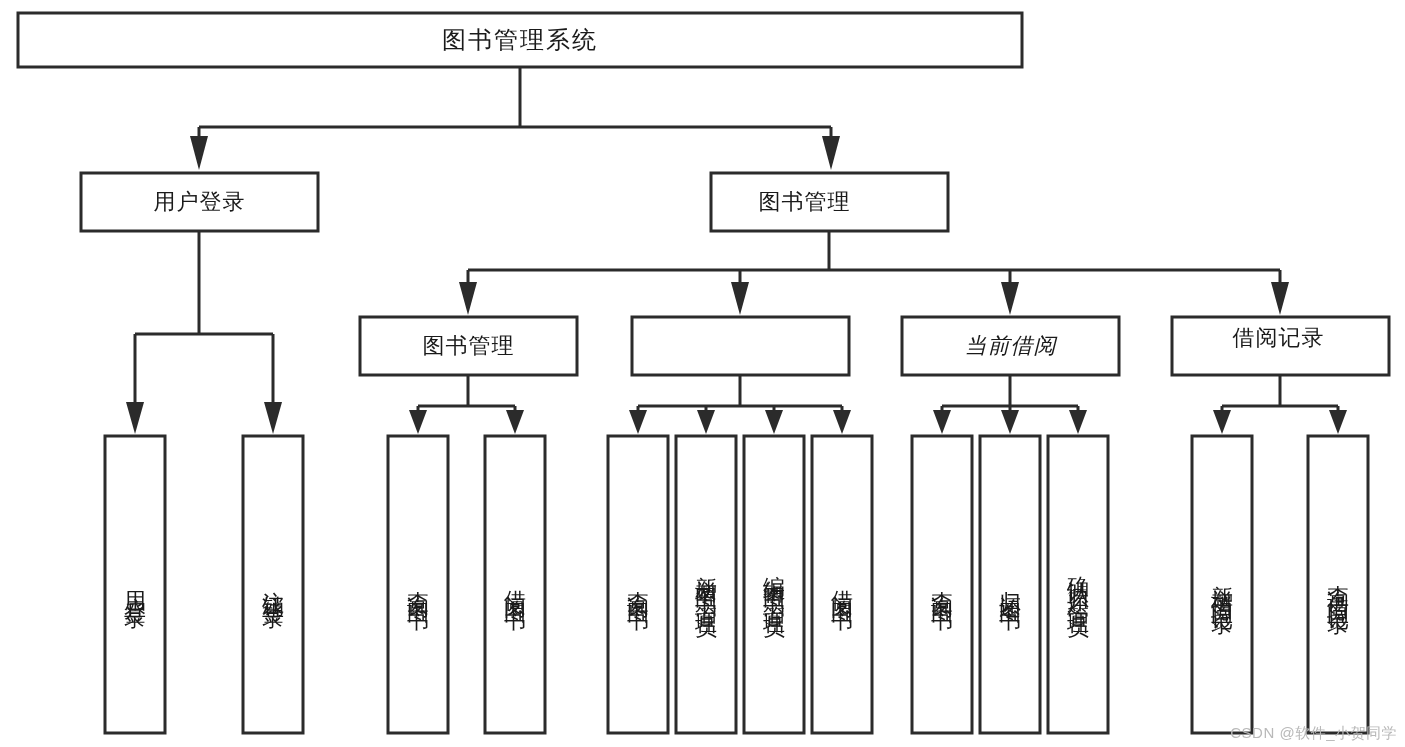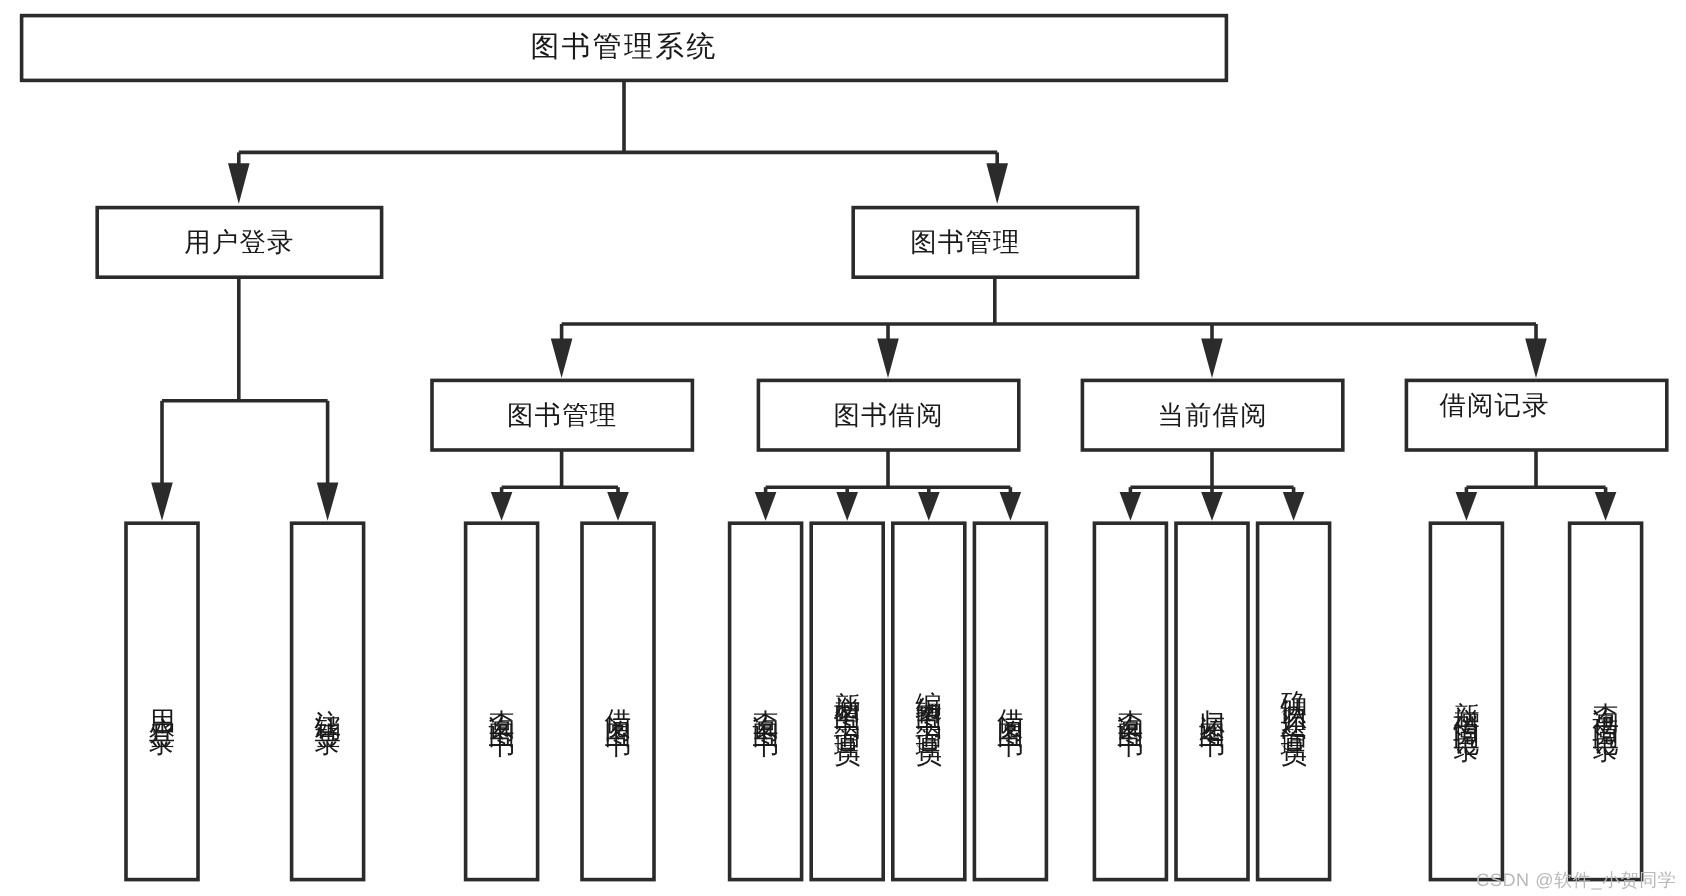--- a/index.html
+++ b/index.html
@@ -191,23 +191,22 @@
     <rect class="node-box" x="1308" y="436" width="60" height="297"></rect>
 
   </svg>
 
   <div class="node-label horizontal root" style="left:18px; top:13px; width:1004px; height:54px;text-align:right;">图书管理系统</div>
 
   <div class="node-label horizontal" style="left:81px; top:173px; width:237px; height:58px;">用户登录</div>
   <div class="node-label horizontal" style="left:711px; top:173px; width:187px; height:58px;">图书管理</div>
 
   <div class="node-label horizontal" style="left:360px; top:317px; width:217px; height:58px;">图书管理</div>
-  <div class="node-label horizontal" style="left:632px; top:317px; width:217px; height:58px;">图书借阅</div>
-  <div class="node-label horizontal" style="left:902px; top:317px; width:217px; height:58px;">当前借阅</div>
-  <div class="node-label horizontal" style="left:1137px; top:317px; width:217px; height:42px;">借阅记录</div>
+  <div class="node-label horizontal" style="left:902px; top:317px; width:217px; height:58px;font-style:italic;">当前借阅</div>
+  <div class="node-label horizontal" style="left:1170px; top:317px; width:217px; height:42px;">借阅记录</div>
 
   <div class="node-label vertical" style="left:105px; top:436px; width:60px; height:297px;">用户登录</div>
   <div class="node-label vertical" style="left:243px; top:436px; width:60px; height:297px;">注销登录</div>
 
   <div class="node-label vertical" style="left:388px; top:436px; width:60px; height:297px;">查询图书</div>
   <div class="node-label vertical" style="left:485px; top:436px; width:60px; height:297px;">借阅图书</div>
 
   <div class="node-label vertical" style="left:608px; top:436px; width:60px; height:297px;">查询图书</div>
   <div class="node-label vertical" style="left:676px; top:436px; width:60px; height:297px;">新增图书（管理员）</div>
   <div class="node-label vertical" style="left:744px; top:436px; width:60px; height:297px;">编辑图书（管理员）</div>

